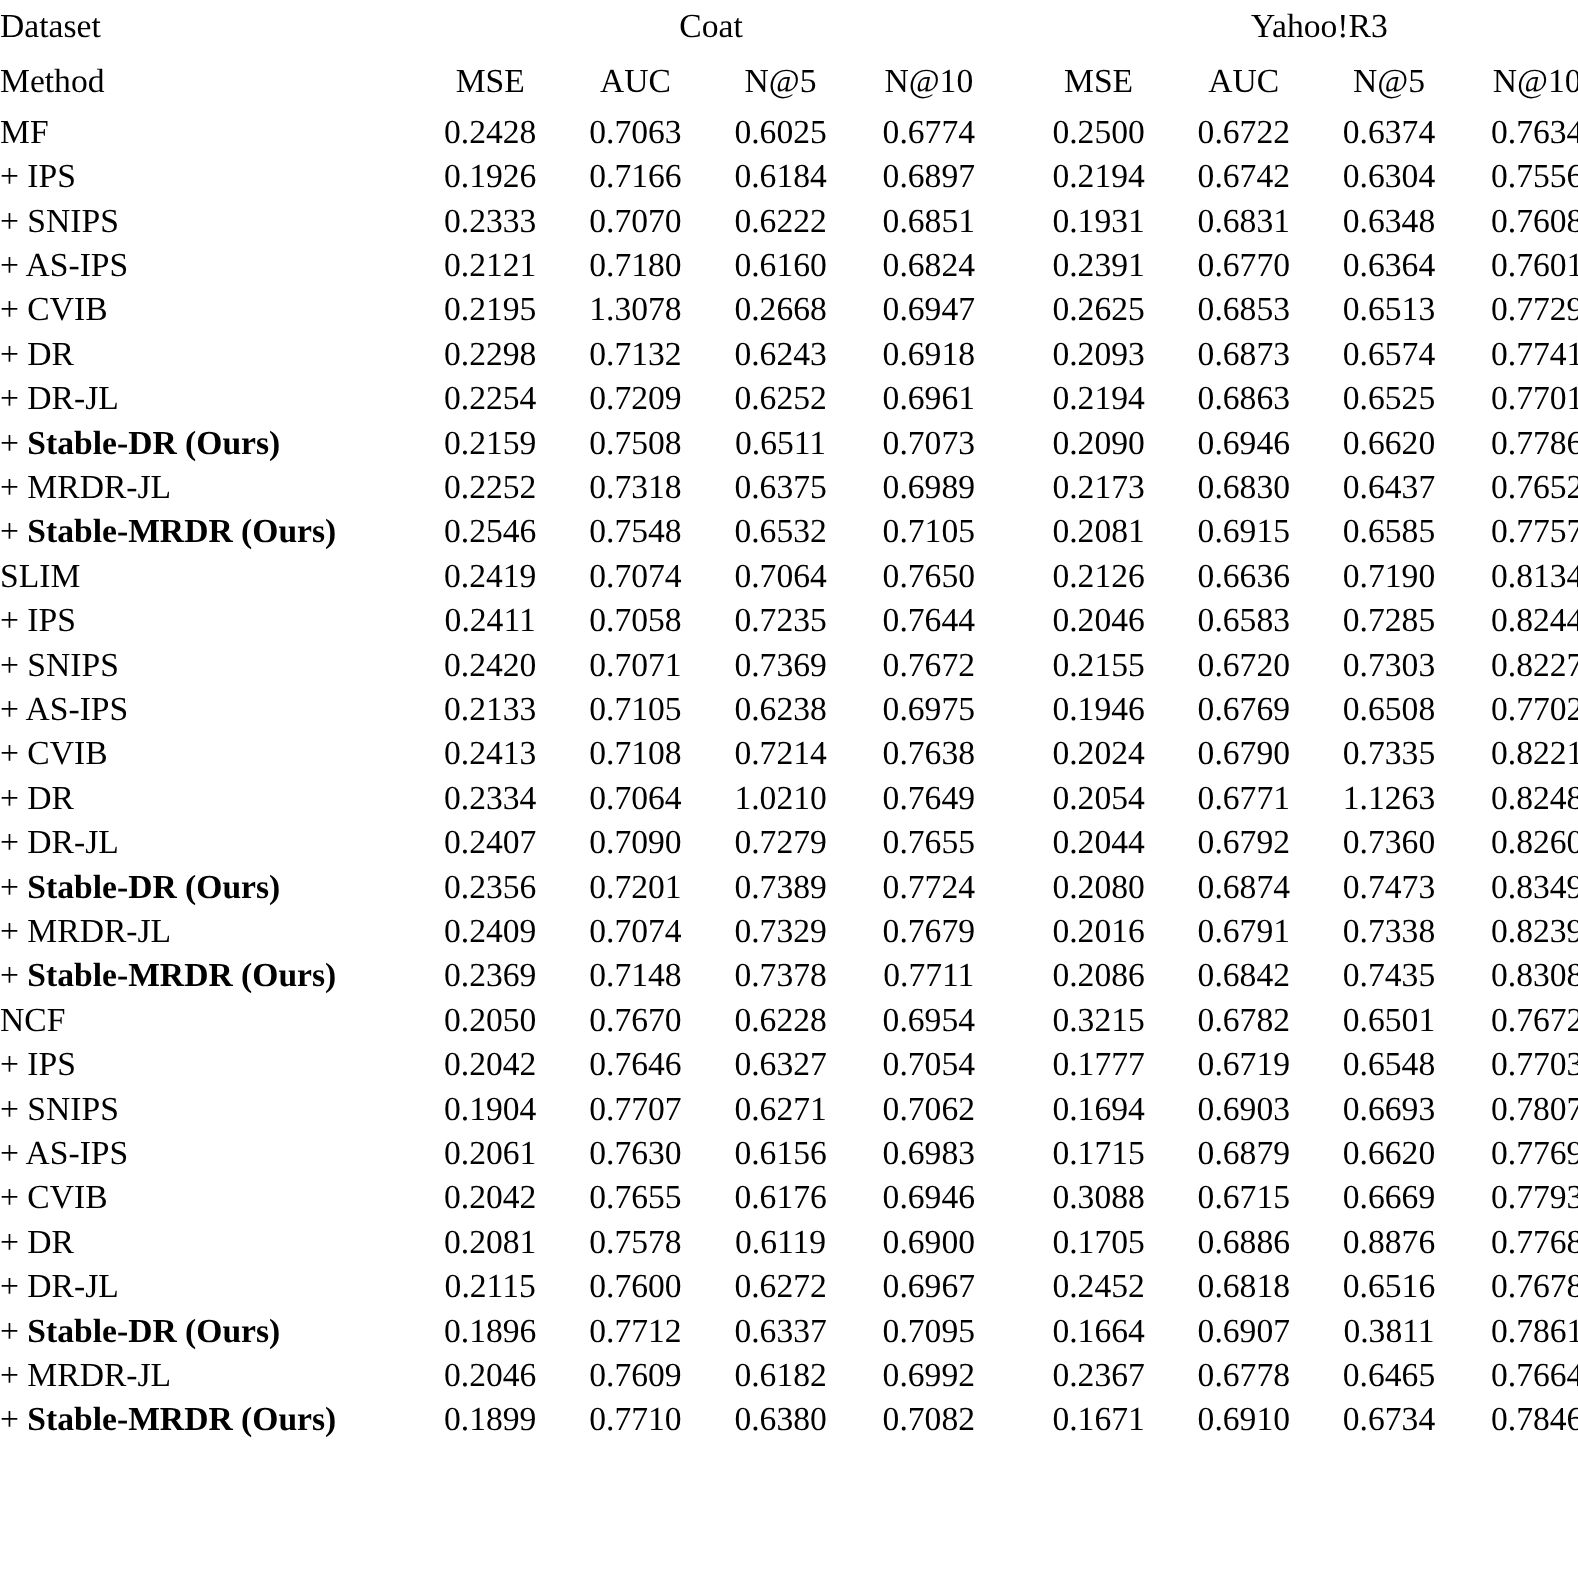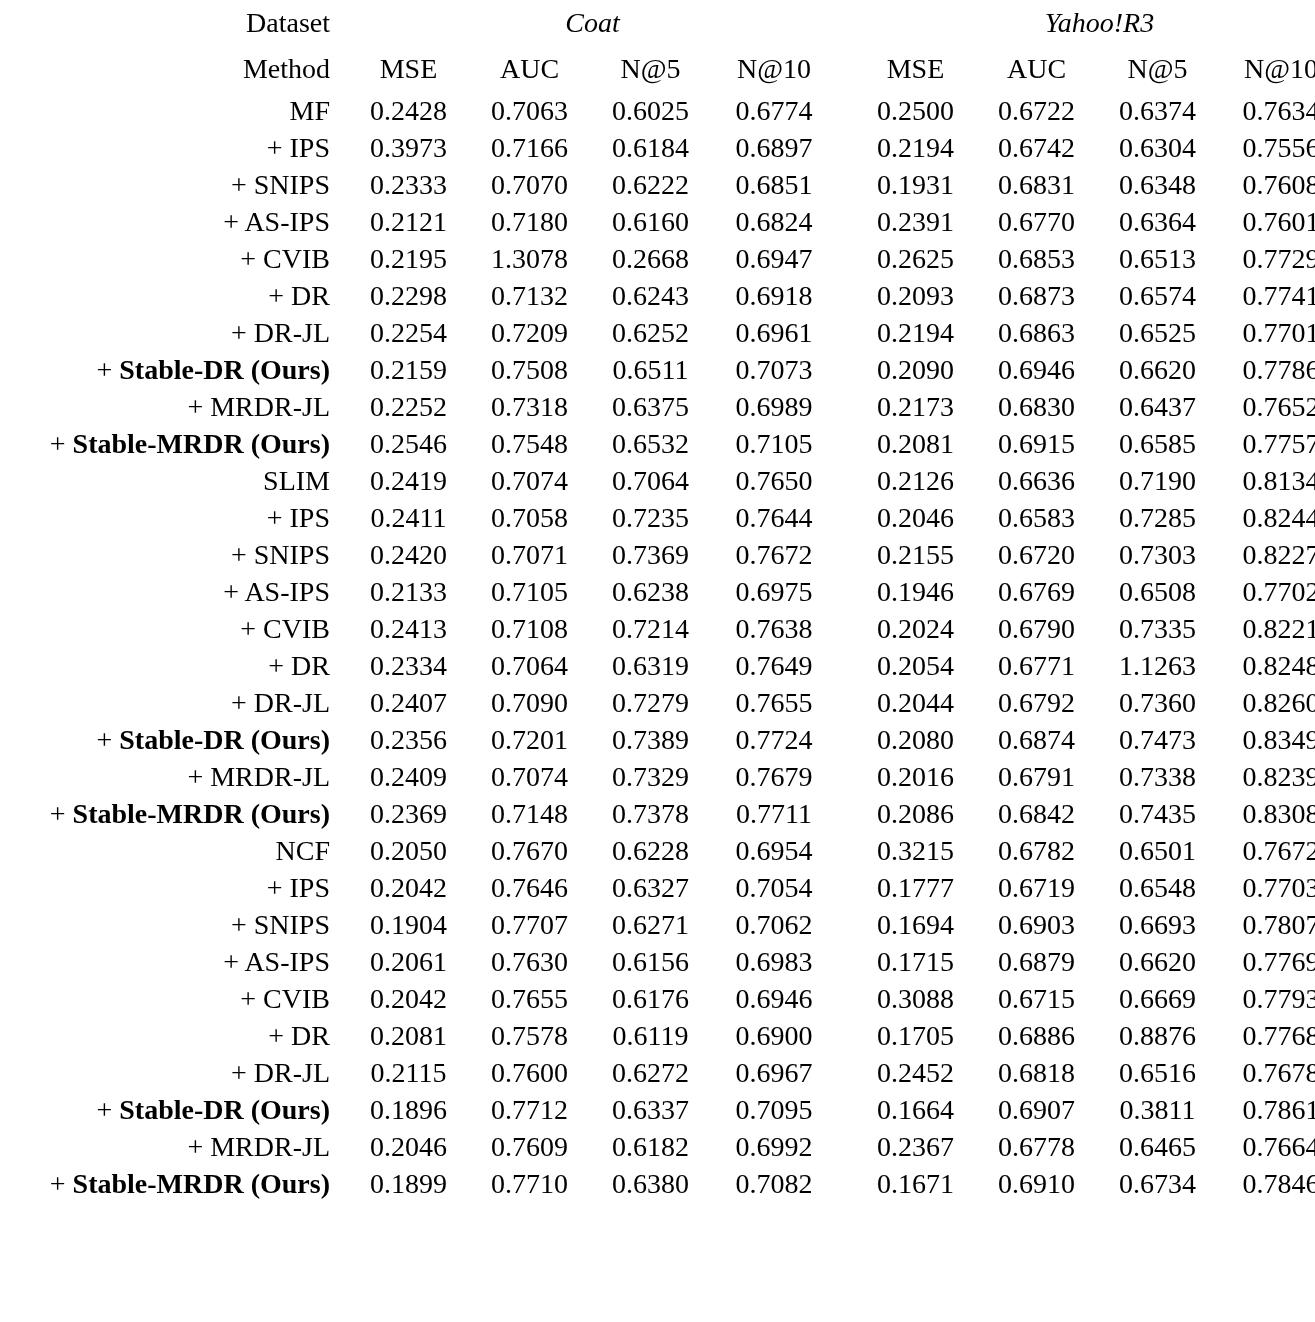--- a/index.html
+++ b/index.html
@@ -32,21 +32,21 @@
   
   #results-table td, #results-table th {
     padding: 0;
     margin: 0;
     border: 0;
     vertical-align: middle;
     font-weight: normal;
   }
 
   td.method, th.method {
-    text-align: right;
+    text-align: left;
     padding-left: 14px;
     white-space: nowrap;
   }
   td.num, th.num {
     text-align: center;
   }
 
   
   td.vsep, th.vsep {
     border-left: 2px solid #000;
@@ -77,21 +77,21 @@
   
   .grouprule {
     border-bottom: 2px solid #000;
     height: 0;
     font-size: 0;
     line-height: 0;
   }
 
   b, .b { font-weight: bold; }
 
-  .groupname { text-align: center; font-style: italic; }
+  .groupname { text-align: center; }
 </style>
 </head>
 <body>
 
 <table id="results-table">
   <colgroup>
     <col class="c-method">
     <col class="c-sep">
     <col class="c-num">
       <col class="c-num">
@@ -146,21 +146,21 @@
         <td class="num">0.6774</td>
         <td class="vsep"></td>
         <td class="num">0.2500</td>
         <td class="num">0.6722</td>
         <td class="num">0.6374</td>
         <td class="num">0.7634</td>
       </tr>
       <tr class="data-row">
         <td class="method">+ IPS</td>
         <td class="vsep"></td>
-        <td class="num">0.3973</td>
+        <td class="num">0.1926</td>
         <td class="num">0.7166</td>
         <td class="num">0.6184</td>
         <td class="num">0.6897</td>
         <td class="vsep"></td>
         <td class="num">0.2194</td>
         <td class="num">0.6742</td>
         <td class="num">0.6304</td>
         <td class="num">0.7556</td>
       </tr>
       <tr class="data-row">
@@ -342,21 +342,21 @@
         <td class="num">0.8221</td>
       </tr>
       <tr class="rule rule-thin">
         <td colspan="11"></td>
       </tr>
       <tr class="data-row">
         <td class="method">+ DR</td>
         <td class="vsep"></td>
         <td class="num b">0.2334</td>
         <td class="num">0.7064</td>
-        <td class="num">0.6319</td>
+        <td class="num">1.0210</td>
         <td class="num">0.7649</td>
         <td class="vsep"></td>
         <td class="num">0.2054</td>
         <td class="num">0.6771</td>
         <td class="num">1.1263</td>
         <td class="num">0.8248</td>
       </tr>
       <tr class="data-row">
         <td class="method">+ DR-JL</td>
         <td class="vsep"></td>

